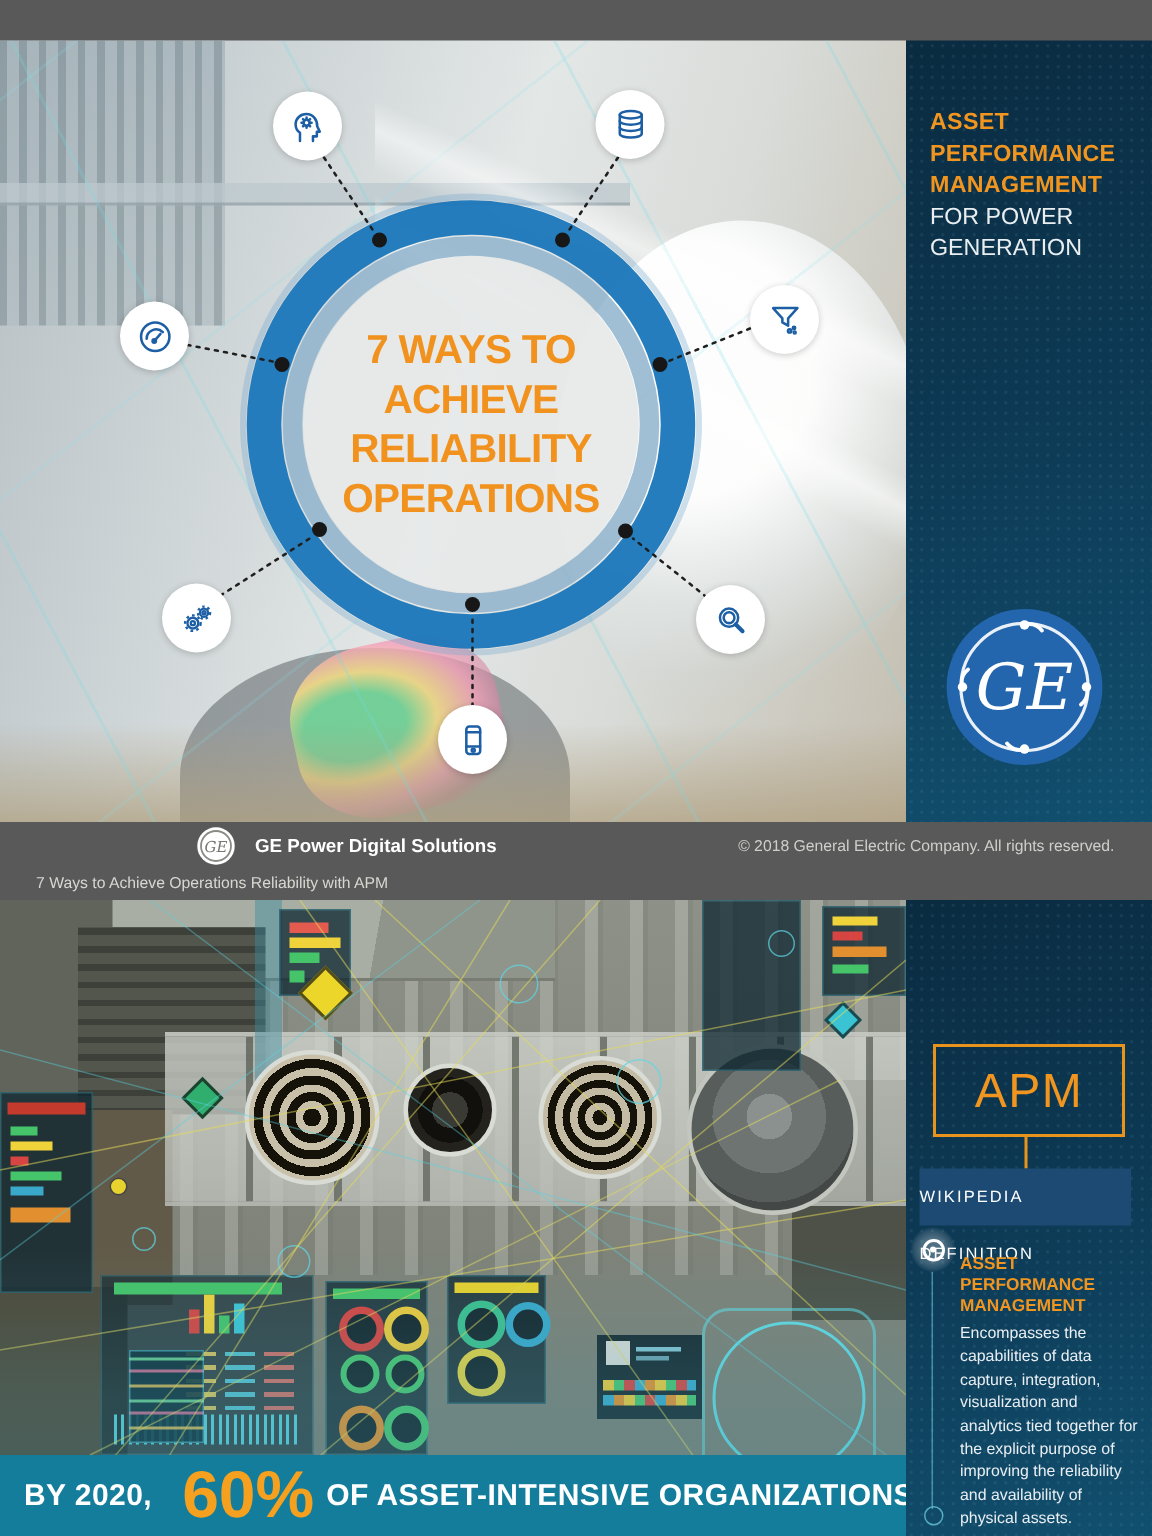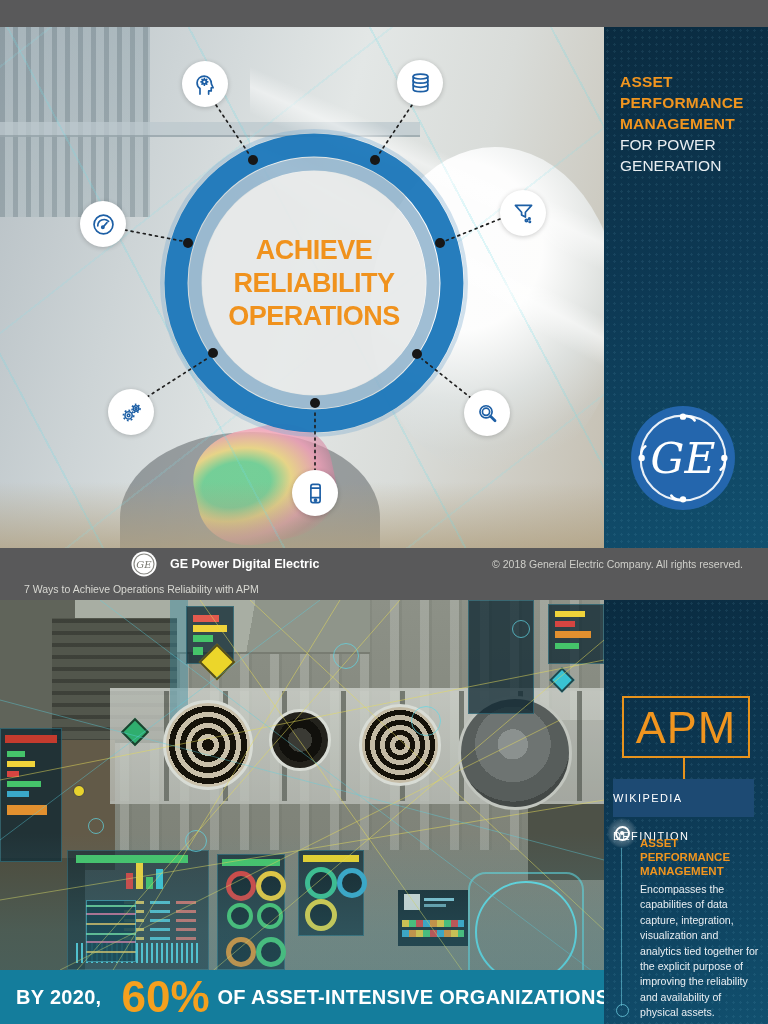--- a/index.html
+++ b/index.html
@@ -133,21 +133,21 @@
     background:linear-gradient(180deg,transparent 55%,rgba(70,160,180,.22) 78%,rgba(60,150,175,.32) 100%);}
   .statbar{position:absolute;left:0;top:370px;width:604px;height:54px;background:#147d9c;z-index:9;
     display:flex;align-items:center;padding-left:16px;box-sizing:border-box;}
   .sb-pre,.sb-suf{color:#fff;font-weight:700;font-size:20px;letter-spacing:.3px;white-space:nowrap;}
   .sb-stat{color:#f5a01e;font-weight:700;font-size:44px;line-height:1;margin:0 8px;}
   .sb-pre{margin-right:12px;}
 
   
   .apm-box{position:absolute;left:18px;top:96px;width:124px;height:58px;border:2.5px solid #e8931c;
     display:flex;align-items:center;justify-content:center;z-index:2;}
-  .apm-box span{color:#f0951f;font-size:45px;font-weight:400;letter-spacing:1px;line-height:1;}
+  .apm-box span{color:#f0951f;font-size:32px;font-weight:400;letter-spacing:1px;line-height:1;}
   .apm-connector{position:absolute;left:79px;top:156px;width:2px;height:23px;background:#e8931c;z-index:2;}
   .wiki-box{position:absolute;left:9px;top:179px;width:141px;height:38px;background:#1d4a73;
     color:#fff;font-size:11px;letter-spacing:1.4px;text-align:left;line-height:38px;z-index:2;}
   .bullet{position:absolute;left:3px;top:218px;width:30px;height:30px;z-index:2;border-radius:50%;
     background:radial-gradient(circle,rgba(255,255,255,.28) 0 35%,rgba(255,255,255,.12) 60%,transparent 72%);
     display:flex;align-items:center;justify-content:center;}
   .bullet .b-ring{width:11px;height:11px;border:2px solid #fff;border-radius:50%;display:flex;align-items:center;justify-content:center;}
   .bullet .b-dot{width:4px;height:4px;background:#fff;border-radius:50%;}
   .vline{position:absolute;left:17px;top:248px;width:1px;height:158px;background:rgba(110,205,225,.55);z-index:1;}
   .vline-end{position:absolute;left:12px;top:404px;width:11px;height:11px;border:1.5px solid rgba(110,205,225,.75);border-radius:50%;z-index:1;}
@@ -191,20 +191,21 @@
             <circle cx="375" cy="133" r="5"></circle>
           <circle cx="188" cy="216" r="5"></circle>
             <circle cx="440" cy="216" r="5"></circle>
           <circle cx="213" cy="326" r="5"></circle>
             <circle cx="417" cy="327" r="5"></circle>
           <circle cx="315" cy="376" r="5"></circle>
         </g>
       </svg>
 
       <div class="abs circle-text">
+        <span>7 WAYS TO</span>
         <span>ACHIEVE</span>
         <span>RELIABILITY</span>
         <span>OPERATIONS</span>
       </div>
 
       <div class="abs bubble" style="left:182px;top:34px;">
         <svg viewBox="0 0 24 24">
           <g fill="none" stroke="#1d5fa5" stroke-width="1.5" stroke-linecap="round" stroke-linejoin="round">
             <path d="M14.8 20.5v-2.8h2.3v-2.8h1.7l-1.5-3.2c.1-3.9-2.6-7.2-6.4-7.2-3.5 0-6.4 2.6-6.4 6 0 2.1 1 4 2.6 5.1v4.9"></path>
             <circle cx="11" cy="9.6" r="1.8"></circle>
@@ -301,21 +302,21 @@
       </svg>
     </aside>
   </section>
 
   <div class="divider">
     <svg class="ge-mini" viewBox="0 0 26 26">
       <circle cx="13" cy="13" r="12.5" fill="#fff"></circle>
       <circle cx="13" cy="13" r="10" fill="none" stroke="#8a8a85" stroke-width="1.2"></circle>
       <text x="13" y="17" font-size="10" font-style="italic" font-family="DejaVu Serif, serif" fill="#77776f" text-anchor="middle">GE</text>
     </svg>
-    <span class="brand">GE Power Digital Electric</span>
+    <span class="brand">GE Power Digital Solutions</span>
     <span class="copyright">© 2018 General Electric Company. All rights reserved.</span>
     <div class="doc-title">7 Ways to Achieve Operations Reliability with APM</div>
   </div>
 
   <section class="page page2">
     <div class="photo photo2">
       <div class="abs p2-pipes-v"></div>
       <div class="abs p2-roof"></div>
       <div class="abs p2-d1"></div>
       <div class="abs p2-d2"></div>

